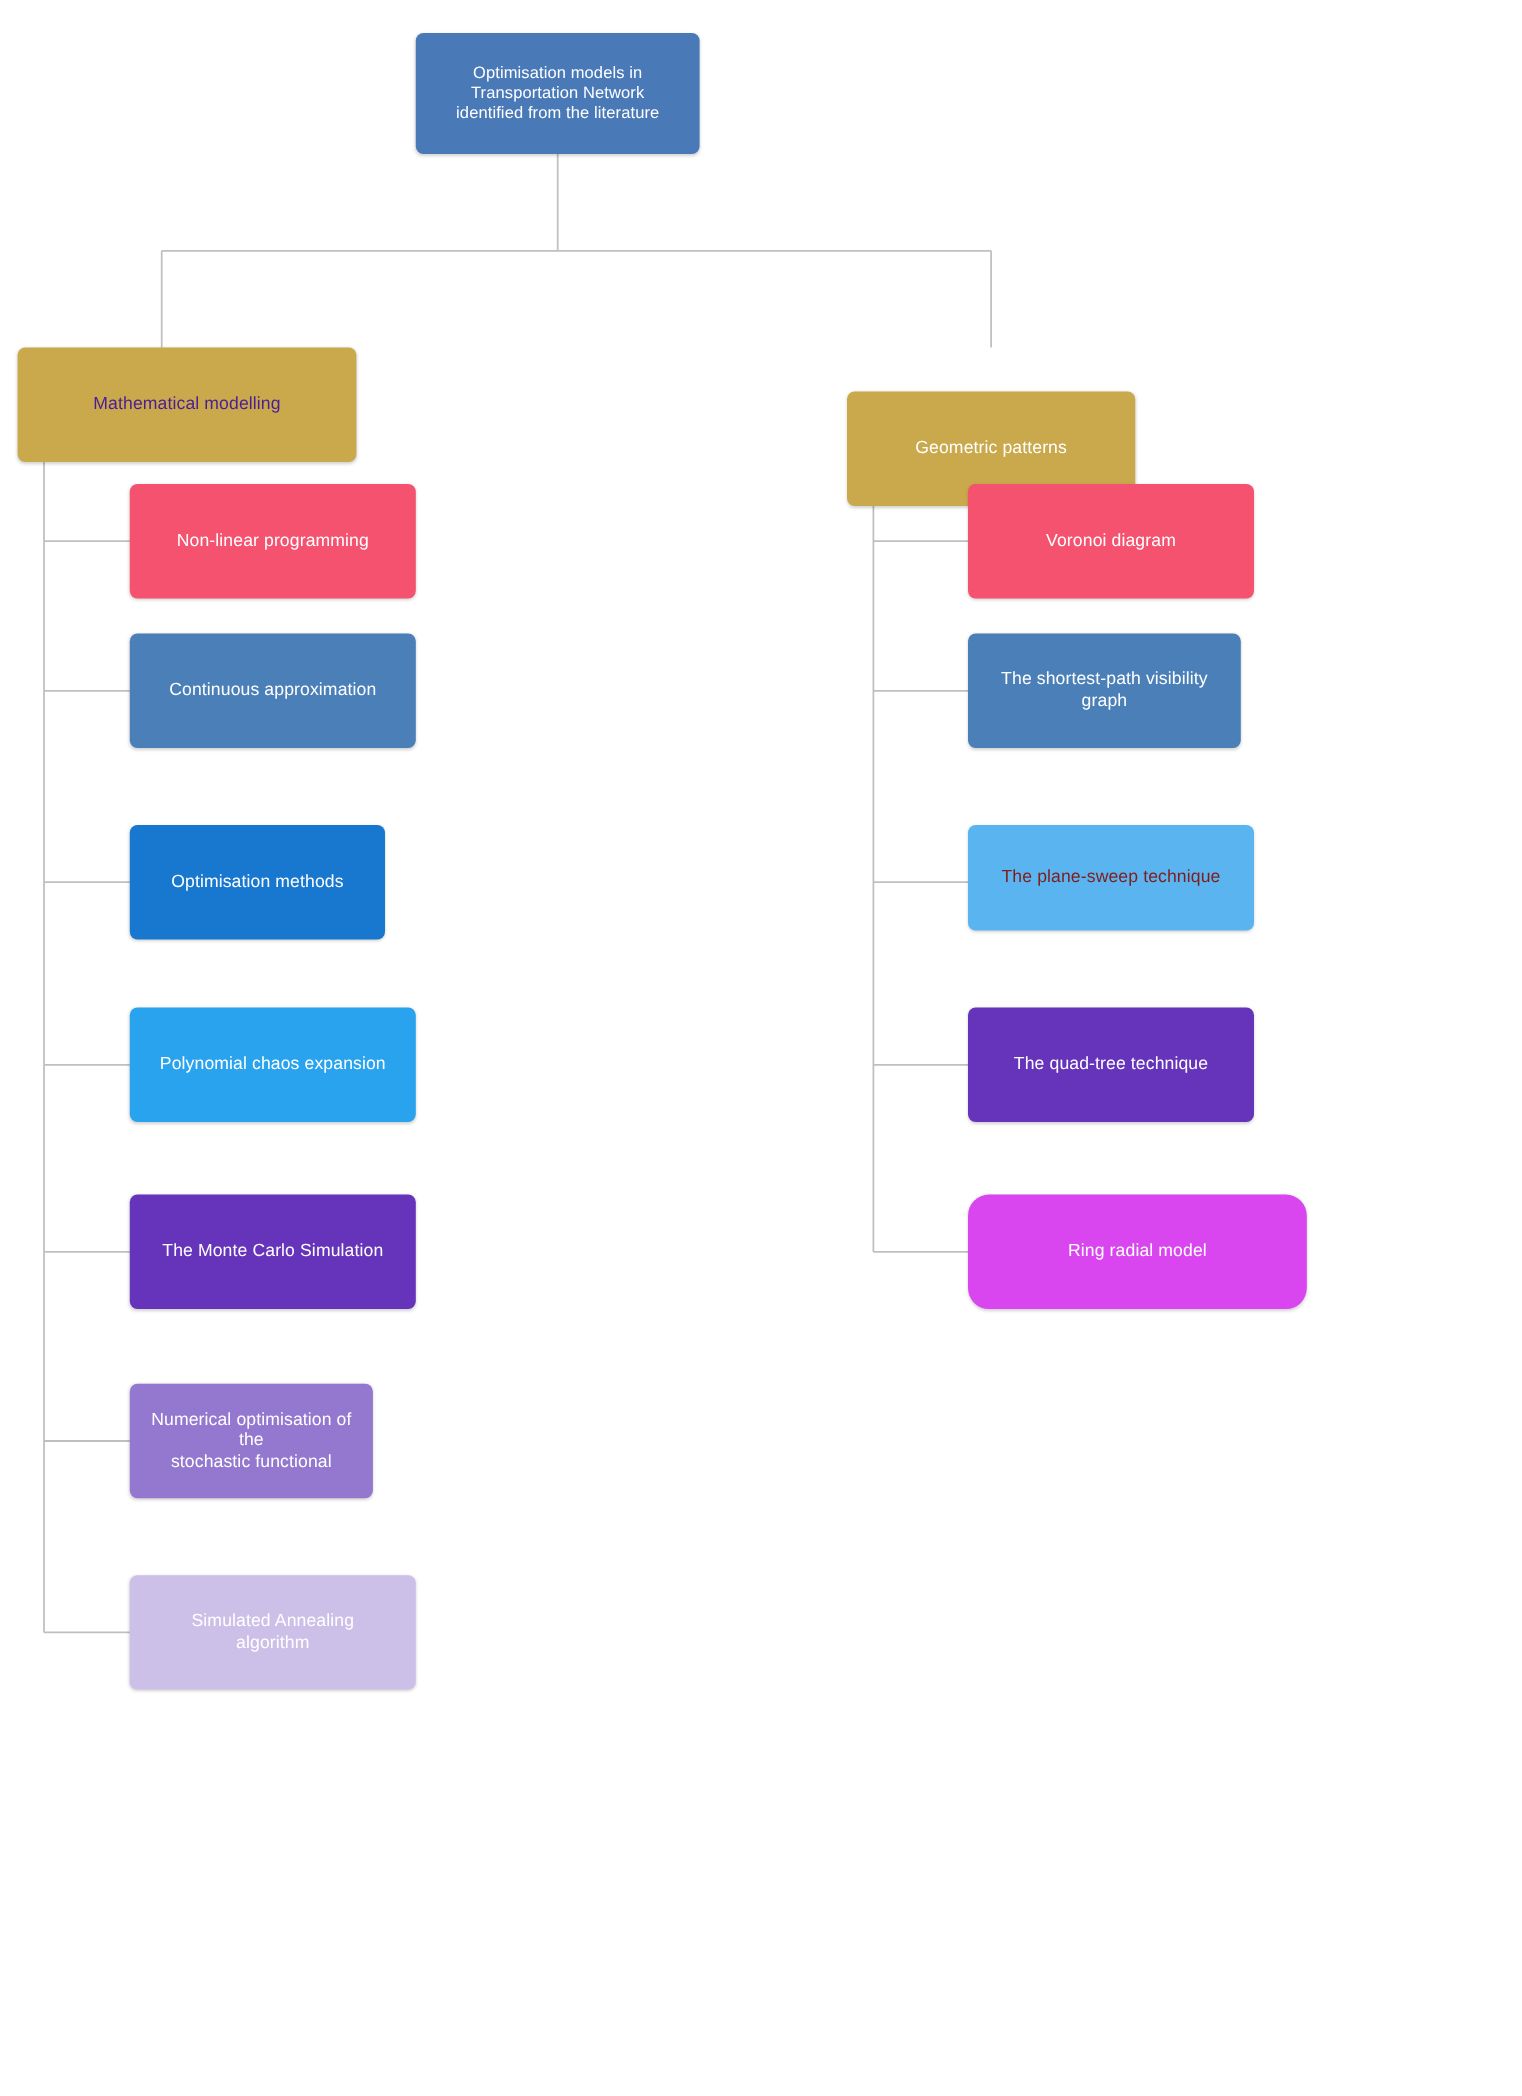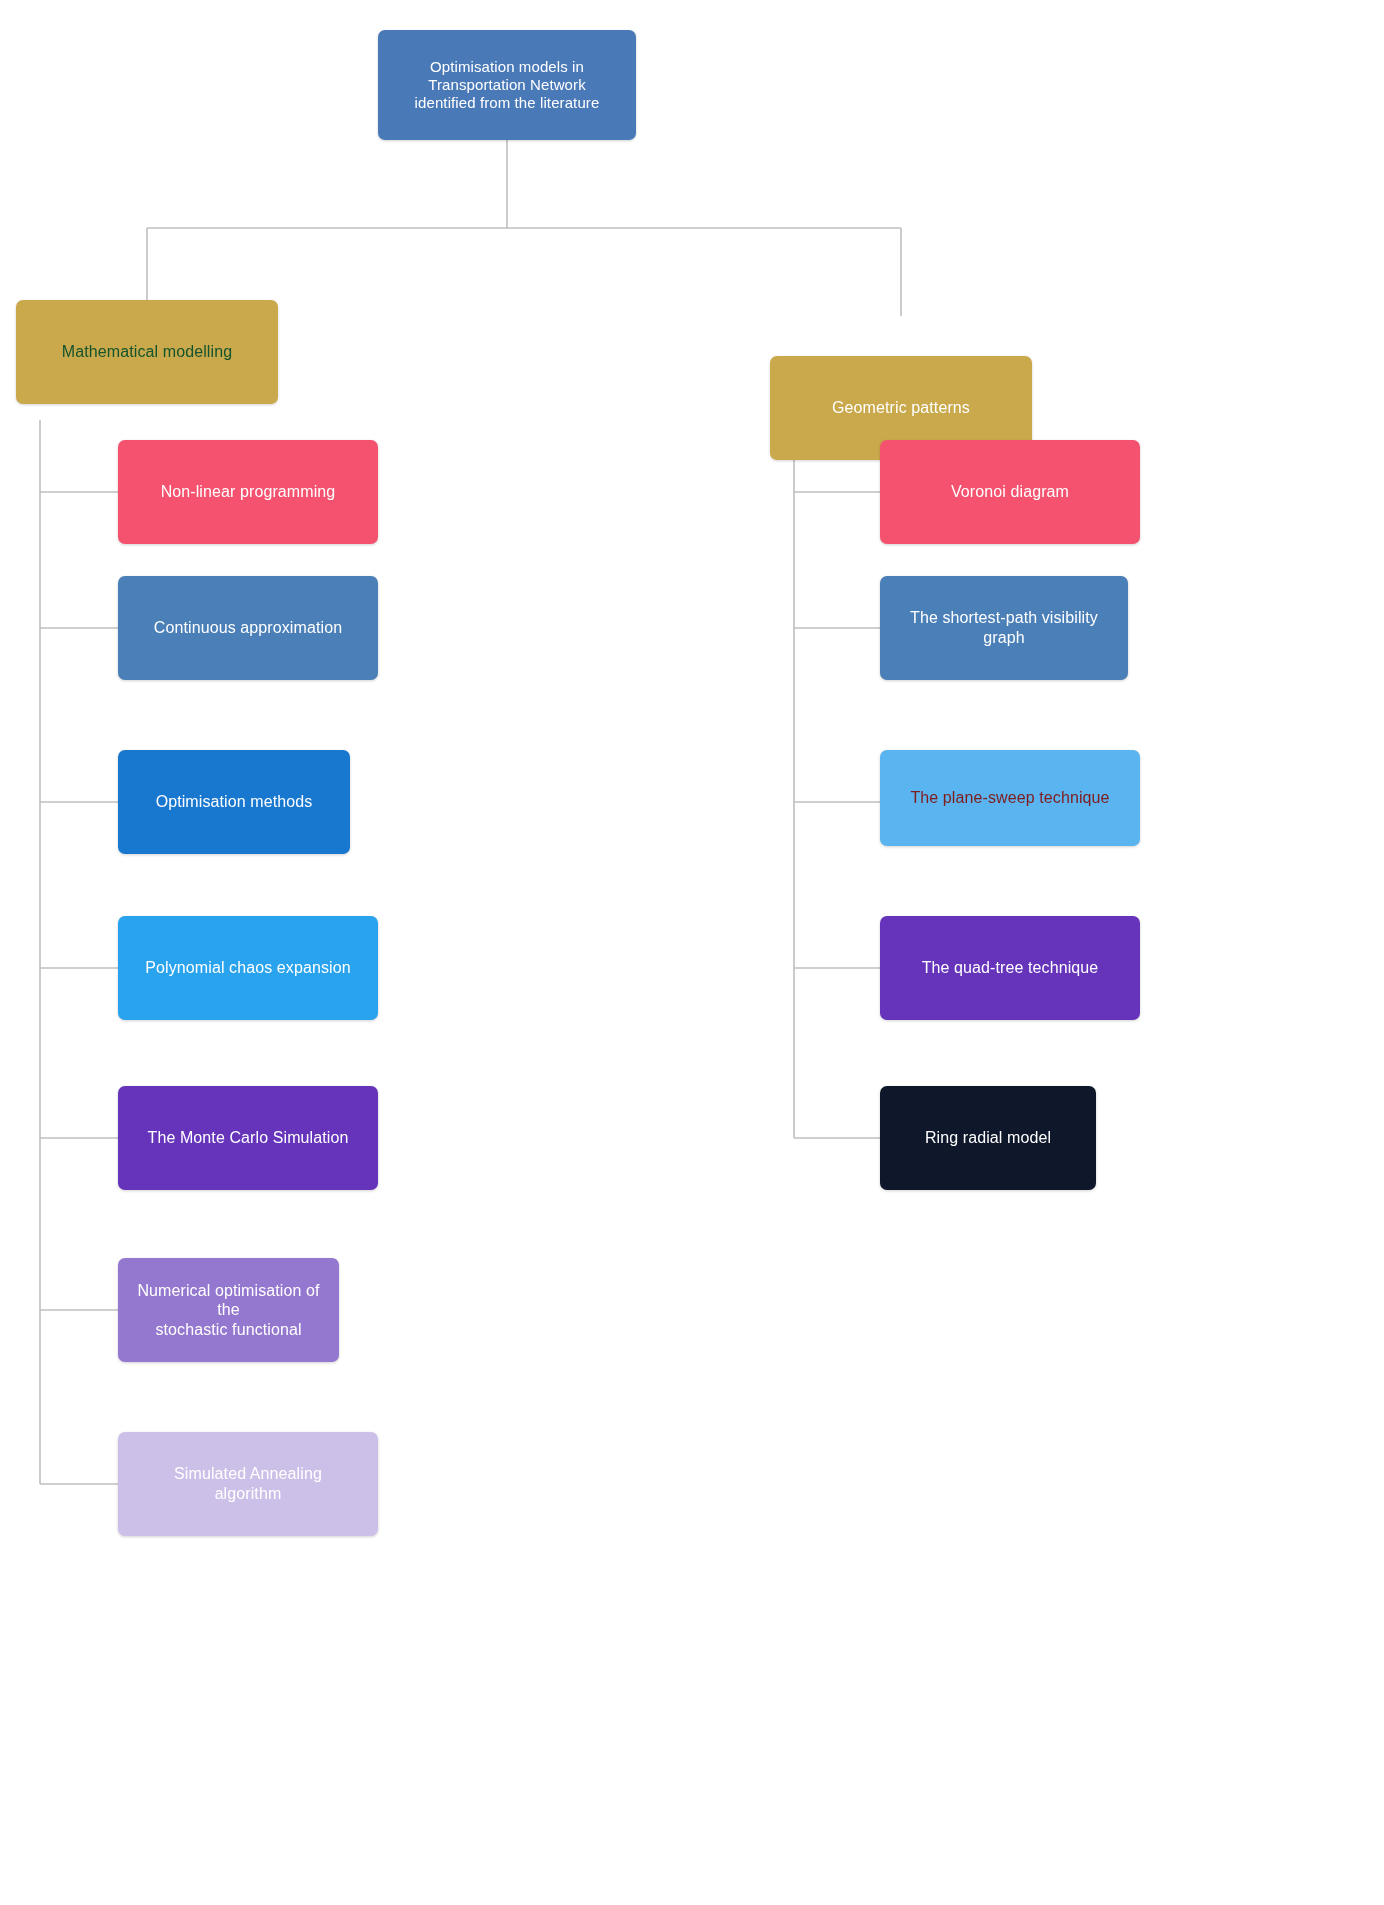--- a/index.html
+++ b/index.html
@@ -68,33 +68,33 @@
       <line x1="40" y1="1310" x2="118" y2="1310" stroke="#bfbfbf" stroke-width="1.6"></line>
       <line x1="40" y1="1484" x2="118" y2="1484" stroke="#bfbfbf" stroke-width="1.6"></line>
       <line x1="901" y1="228" x2="901" y2="316" stroke="#bfbfbf" stroke-width="1.6"></line>
       <line x1="794" y1="420" x2="794" y2="1138" stroke="#bfbfbf" stroke-width="1.6"></line>
       <line x1="794" y1="492" x2="880" y2="492" stroke="#bfbfbf" stroke-width="1.6"></line>
       <line x1="794" y1="628" x2="880" y2="628" stroke="#bfbfbf" stroke-width="1.6"></line>
       <line x1="794" y1="802" x2="880" y2="802" stroke="#bfbfbf" stroke-width="1.6"></line>
       <line x1="794" y1="968" x2="880" y2="968" stroke="#bfbfbf" stroke-width="1.6"></line>
       <line x1="794" y1="1138" x2="880" y2="1138" stroke="#bfbfbf" stroke-width="1.6"></line>
     </svg>
-<div class="node branch" style="left: 16px; top: 300px; width: 262px; height: 104px; background: rgb(201, 169, 75); color: #14532d;">Mathematical modelling</div>
+<div class="node branch" style="left: 16px; top: 316px; width: 308px; height: 104px; background: rgb(201, 169, 75); color: #4c1d95;">Mathematical modelling</div>
     <div class="node leaf" style="left: 118px; top: 440px; width: 260px; height: 104px; background: rgb(244, 82, 111); color: rgb(255, 255, 255);">Non-linear programming</div>
     <div class="node leaf" style="left: 118px; top: 576px; width: 260px; height: 104px; background: rgb(74, 127, 184); color: rgb(255, 255, 255);">Continuous approximation</div>
     <div class="node leaf" style="left: 118px; top: 750px; width: 232px; height: 104px; background: rgb(24, 119, 207); color: rgb(255, 255, 255);">Optimisation methods</div>
     <div class="node leaf" style="left: 118px; top: 916px; width: 260px; height: 104px; background: rgb(42, 163, 239); color: rgb(255, 255, 255);">Polynomial chaos expansion</div>
     <div class="node leaf" style="left: 118px; top: 1086px; width: 260px; height: 104px; background: rgb(102, 51, 187); color: rgb(255, 255, 255);">The Monte Carlo Simulation</div>
     <div class="node leaf" style="left: 118px; top: 1258px; width: 221px; height: 104px; background: rgb(148, 120, 207); color: rgb(255, 255, 255);">Numerical optimisation of the
 stochastic functional</div>
     <div class="node leaf" style="left: 118px; top: 1432px; width: 260px; height: 104px; background: rgb(205, 192, 232); color: rgb(255, 255, 255);">Simulated Annealing
 algorithm</div>
     <div class="node branch" style="left: 770px; top: 316px; width: 262px; height: 104px; background: rgb(201, 169, 75); color: rgb(255, 255, 255); margin-top: 40px;">Geometric patterns</div>
     <div class="node leaf" style="left: 880px; top: 440px; width: 260px; height: 104px; background: rgb(244, 82, 111); color: rgb(255, 255, 255);">Voronoi diagram</div>
     <div class="node leaf" style="left: 880px; top: 576px; width: 248px; height: 104px; background: rgb(74, 127, 184); color: rgb(255, 255, 255);">The shortest-path visibility
 graph</div>
     <div class="node leaf" style="left: 880px; top: 750px; width: 260px; height: 96px; background: rgb(90, 180, 239); color: #7f1d1d; text-align: right;">The plane-sweep technique</div>
     <div class="node leaf" style="left: 880px; top: 916px; width: 260px; height: 104px; background: rgb(102, 51, 187); color: rgb(255, 255, 255);">The quad-tree technique</div>
-    <div class="node leaf" style="left: 880px; top: 1086px; width: 216px; height: 104px; background: #0f172a; color: rgb(255, 255, 255);">Ring radial model</div>
+    <div class="node leaf" style="left: 880px; top: 1086px; width: 308px; height: 104px; background: #d946ef; color: rgb(255, 255, 255); border-radius: 19px;">Ring radial model</div>
     <div class="node root" style="left: 378px; top: 30px; width: 258px; height: 110px; background: rgb(74, 121, 184); color: rgb(255, 255, 255);">Optimisation models in
 Transportation Network
 identified from the literature</div>
   </div>
 
 </body></html>

